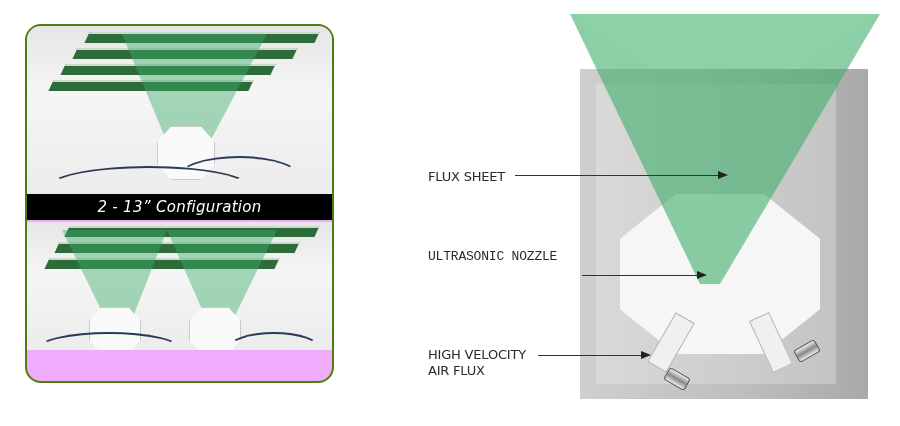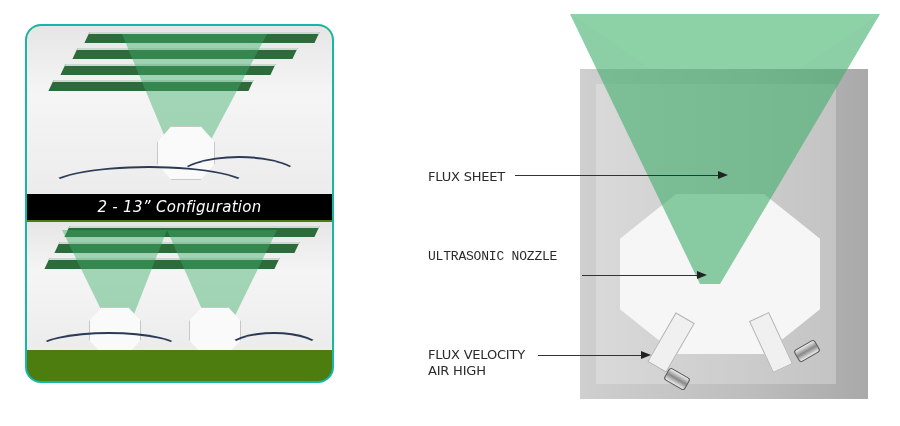--- a/index.html
+++ b/index.html
@@ -1,19 +1,19 @@
 <!DOCTYPE html>
 <html><head>
 <meta charset="utf-8">
 <style>
   html, body { margin:0; padding:0; background:#ffffff; }
   body { width:900px; height:426px; position:relative; overflow:hidden; font-family:"DejaVu Sans", sans-serif; }
 
   
-  .config-frame { position:absolute; left:25px; top:24px; width:305px; height:355px; border:2px solid #14b8a6; border-radius:16px; overflow:hidden; background:#4d7c0f; }
+  .config-frame { position:absolute; left:25px; top:24px; width:305px; height:355px; border:2px solid #4d7c0f; border-radius:16px; overflow:hidden; background:#f0abfc; }
   .config-scene { position:absolute; left:0; width:100%; overflow:hidden; background:linear-gradient(180deg,#e6e6e6 0%,#f5f5f5 40%,#ececec 100%); }
   .scene-top { top:0; height:168px; }
   .scene-bottom { top:196px; height:128px; }
   .caption-bar { position:absolute; left:0; width:100%; height:26px; background:#000; color:#fff; font-style:italic; font-size:15px; display:flex; align-items:center; justify-content:center; letter-spacing:0.3px; }
   .caption-top { top:168px; }
   .caption-bottom { top:325px; }
 
   .board { position:absolute; height:9px; background:#2d6b3a; border-top:2px solid #cfd8cf; transform:skewX(-25deg); }
   .spray { position:absolute; }
   .nozzle-body { position:absolute; background:#fafafa; border:1px solid #c8c8c8; clip-path:polygon(25% 0,75% 0,100% 30%,100% 70%,75% 100%,25% 100%,0 70%,0 30%); }
@@ -84,16 +84,16 @@
 </div>
 
 <div class="label" style="left:428px;top:168px;">FLUX SHEET</div>
 <div class="leader" style="left:515px;top:175px;width:208px;"></div>
 <div class="arrowhead" style="left:718px;top:171px;"></div>
 
 <div class="label" style="left:428px;top:248px;font-family:Liberation Mono, monospace;">ULTRASONIC NOZZLE</div>
 <div class="leader" style="left:582px;top:275px;width:120px;"></div>
 <div class="arrowhead" style="left:697px;top:271px;"></div>
 
-<div class="label" style="left:428px;top:346px;">FLUX VELOCITY</div>
-<div class="label" style="left:428px;top:362px;">AIR HIGH</div>
+<div class="label" style="left:428px;top:346px;">HIGH VELOCITY</div>
+<div class="label" style="left:428px;top:362px;">AIR FLUX</div>
 <div class="leader" style="left:538px;top:355px;width:108px;"></div>
 <div class="arrowhead" style="left:641px;top:351px;"></div>
 
 </body></html>

